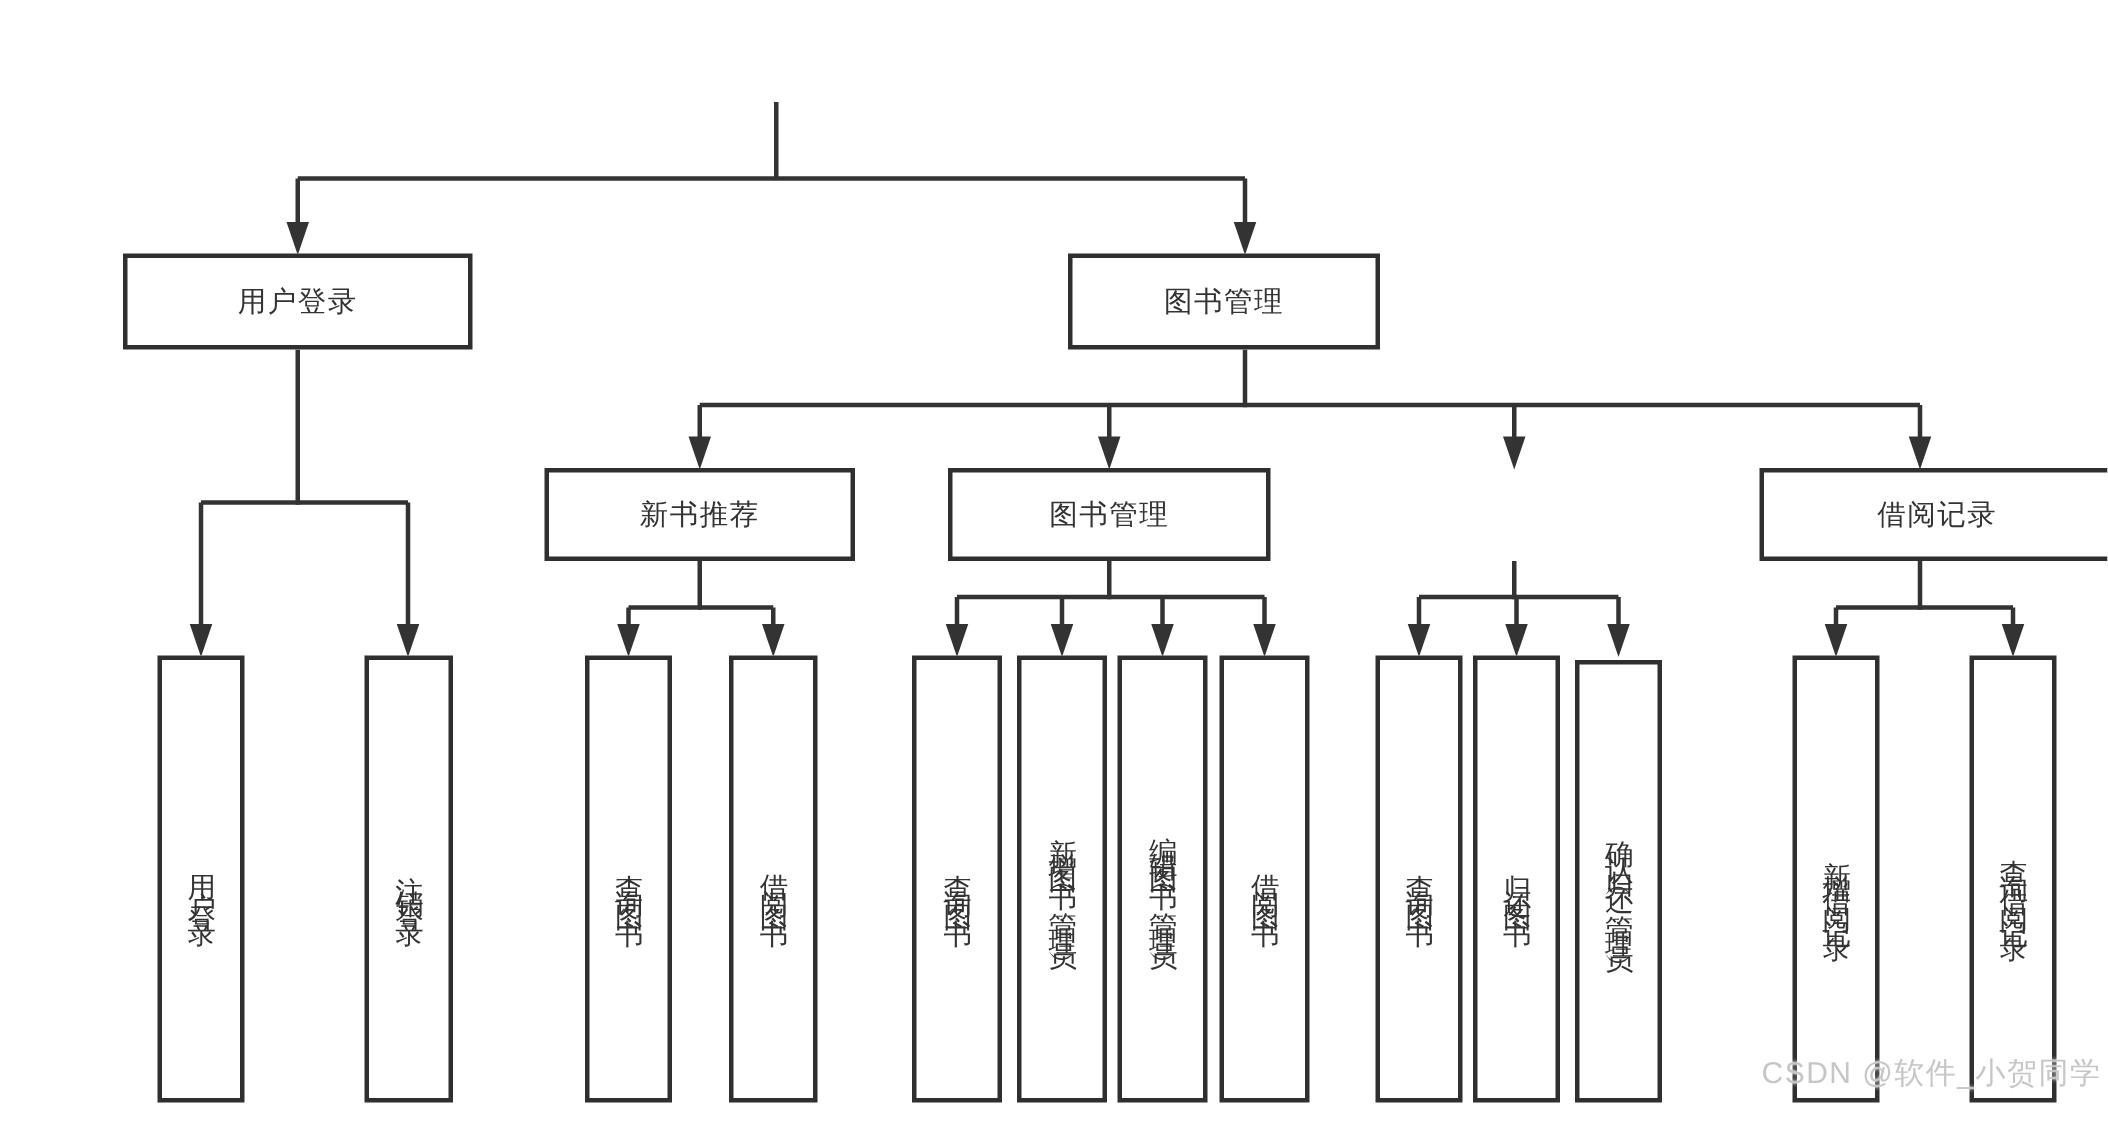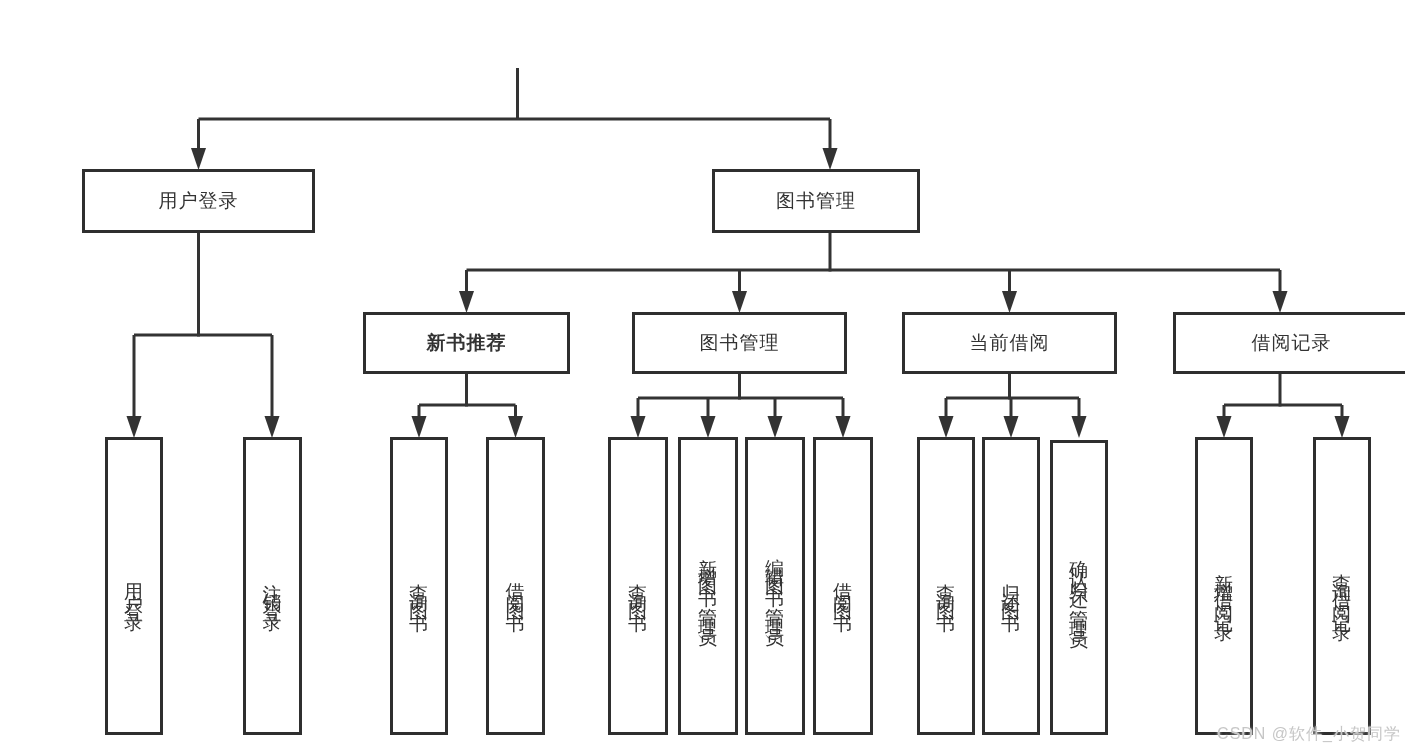--- a/index.html
+++ b/index.html
@@ -39,22 +39,22 @@
   .vbox {
     writing-mode: vertical-rl;
     text-orientation: mixed;
     letter-spacing: 10px;
     line-height: 1;
     padding-top: 4px;
   }
   .watermark {
     position: absolute;
     right: 4px;
-    bottom: 2px;
-    font-size: 16px;
+    bottom: 18px;
+    font-size: 20px;
     color: rgba(195, 195, 195, 0.95);
     text-shadow: 0 0 3px rgba(255, 255, 255, 0.9), 0 0 1px rgba(255, 255, 255, 0.9);
     z-index: 5;
     letter-spacing: 1px;
     white-space: nowrap;
   }
 </style>
 </head>
 <body>
 
@@ -146,23 +146,22 @@
     <g fill="#333333" stroke="none">
       <path d="M1216.5 416 H1231.5 L1224 438 Z"></path>
       <path d="M1334.5 416 H1349.5 L1342 438 Z"></path>
     </g>
   </svg>
 
 
   <div class="box" style="left:82px; top:169px; width:233px; height:64px;">用户登录</div>
   <div class="box" style="left:712px; top:169px; width:208px; height:64px;">图书管理</div>
 
-  <div class="box" style="left:363px; top:312px; width:207px; height:62px;font-weight:bold;">新书推荐</div>
+  <div class="box" style="left:363px; top:312px; width:207px; height:62px;">新书推荐</div>
   <div class="box" style="left:632px; top:312px; width:215px; height:62px;">图书管理</div>
-  <div class="box" style="left:902px; top:312px; width:215px; height:62px;">当前借阅</div>
   <div class="box" style="left:1173px; top:312px; width:237px; height:62px;">借阅记录</div>
 
   <div class="box vbox" style="left:105px; top:437px; width:58px; height:298px;">用户登录</div>
   <div class="box vbox" style="left:243px; top:437px; width:59px; height:298px;">注销登录</div>
 
   <div class="box vbox" style="left:390px; top:437px; width:58px; height:298px;">查询图书</div>
   <div class="box vbox" style="left:486px; top:437px; width:59px; height:298px;">借阅图书</div>
 
   <div class="box vbox" style="left:608px; top:437px; width:60px; height:298px;">查询图书</div>
   <div class="box vbox" style="left:678px; top:437px; width:60px; height:298px;">新增图书（管理员）</div>

